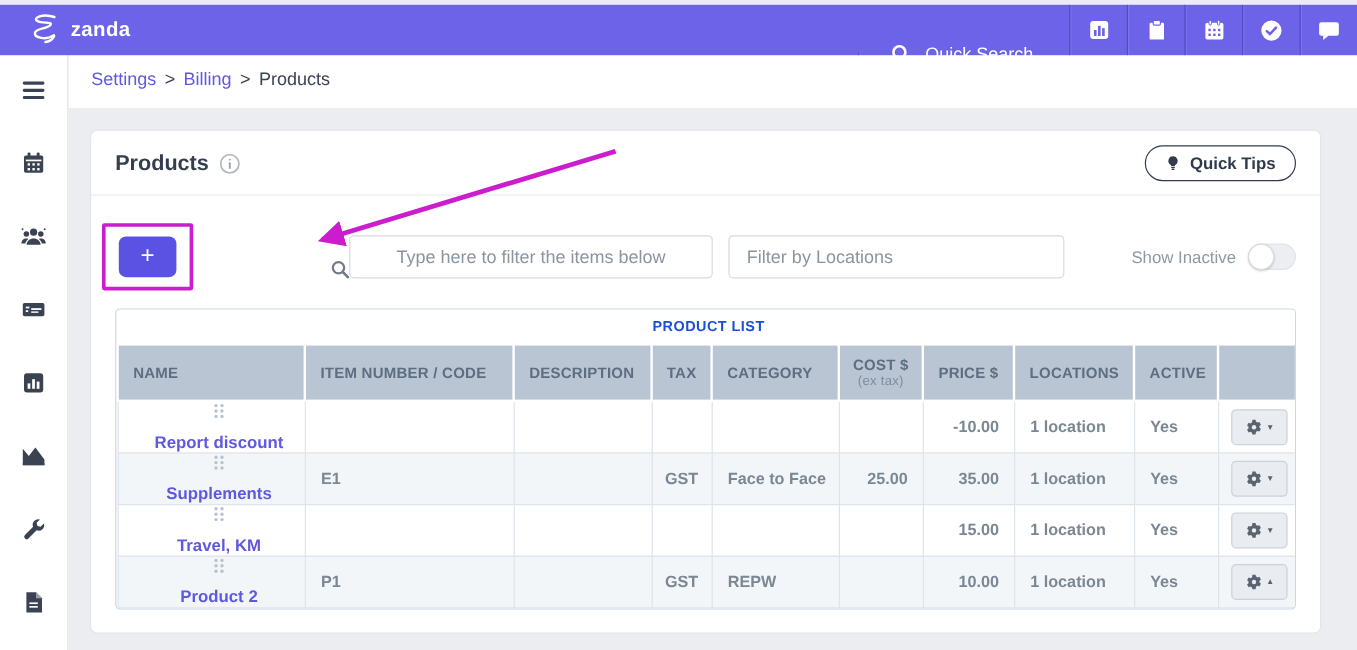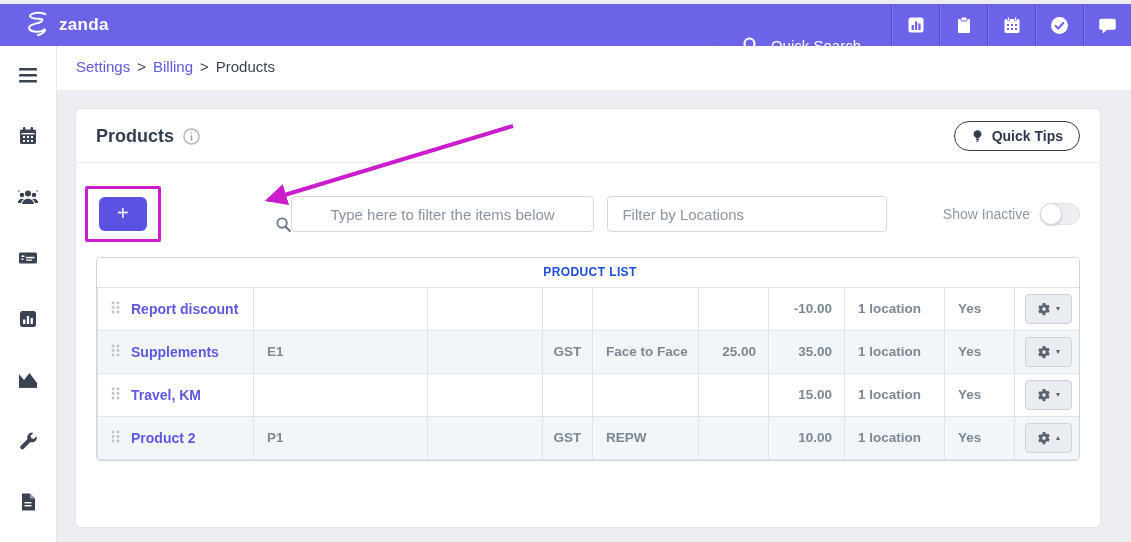--- a/index.html
+++ b/index.html
@@ -78,21 +78,21 @@
   .head th { background:#b9c5d3; color:#5d6e81; font-size:12.5px; font-weight:700; height:47px;
     border:2px solid #fff; padding:0 0 0 12px; text-align:left; letter-spacing:.2px; }
   .head th.center { text-align:center; padding:0; }
   .head .sub { font-size:11px; font-weight:400; color:#7d8da0; margin-top:1px; }
   tbody td { height:43px; border:1px solid #dde4ea; font-size:13.5px; color:#7b8894;
     font-weight:600; padding:0 0 0 13px; background:#fff; }
   tbody tr:nth-child(even) td { background:#f3f6f9; }
   td.center { text-align:center; padding:0; }
   td.num { text-align:right; padding:0 12px 0 0; }
   td.actions { text-align:center; padding:0; }
-  .name-flex { display:flex; align-items:flex-start; gap:11px; }
+  .name-flex { display:flex; align-items:center; gap:11px;flex-direction:column; }
   .drag { display:flex; cursor:grab; }
   .name-link { color:#6059e0; font-weight:600; font-size:14px; text-decoration:none; cursor:pointer; }
   .gear-btn { width:47px; height:30px; background:#e9ecf0; border:1px solid #ccd2d9; border-radius:4px;
     display:inline-flex; align-items:center; justify-content:center; gap:5px; cursor:pointer; }
   .gcaret { font-size:8px; color:#5a6470; line-height:1; }
 
   
   .annot { position:absolute; top:0; left:0; width:1131px; height:542px;
     pointer-events:none; z-index:40; }
 </style>
@@ -334,20 +334,35 @@
             <col style="width:70px">
             <col style="width:76px">
             <col style="width:100px">
           <col style="width:70px">
             <col style="width:68px">
         </colgroup>
         <thead>
           <tr class="tbl-title">
             <th colspan="10">PRODUCT LIST</th>
           </tr>
+          <tr class="head">
+            <th>NAME</th>
+            <th>ITEM NUMBER / CODE</th>
+            <th>DESCRIPTION</th>
+            <th class="center">TAX</th>
+            <th>CATEGORY</th>
+            <th class="center">
+              <div>COST $</div>
+              <div class="sub">(ex tax)</div>
+            </th>
+            <th class="center">PRICE $</th>
+            <th>LOCATIONS</th>
+            <th>ACTIVE</th>
+            <th></th>
+          </tr>
         </thead>
         <tbody>
           <tr>
             <td>
                 <div class="name-flex">
               <span class="drag">
                     <svg width="9" height="13" viewBox="0 0 9 13" fill="#b9c2cc">
                       <circle cx="2" cy="2" r="1.4"></circle>
                       <circle cx="7" cy="2" r="1.4"></circle>
                       <circle cx="2" cy="6.5" r="1.4"></circle>

